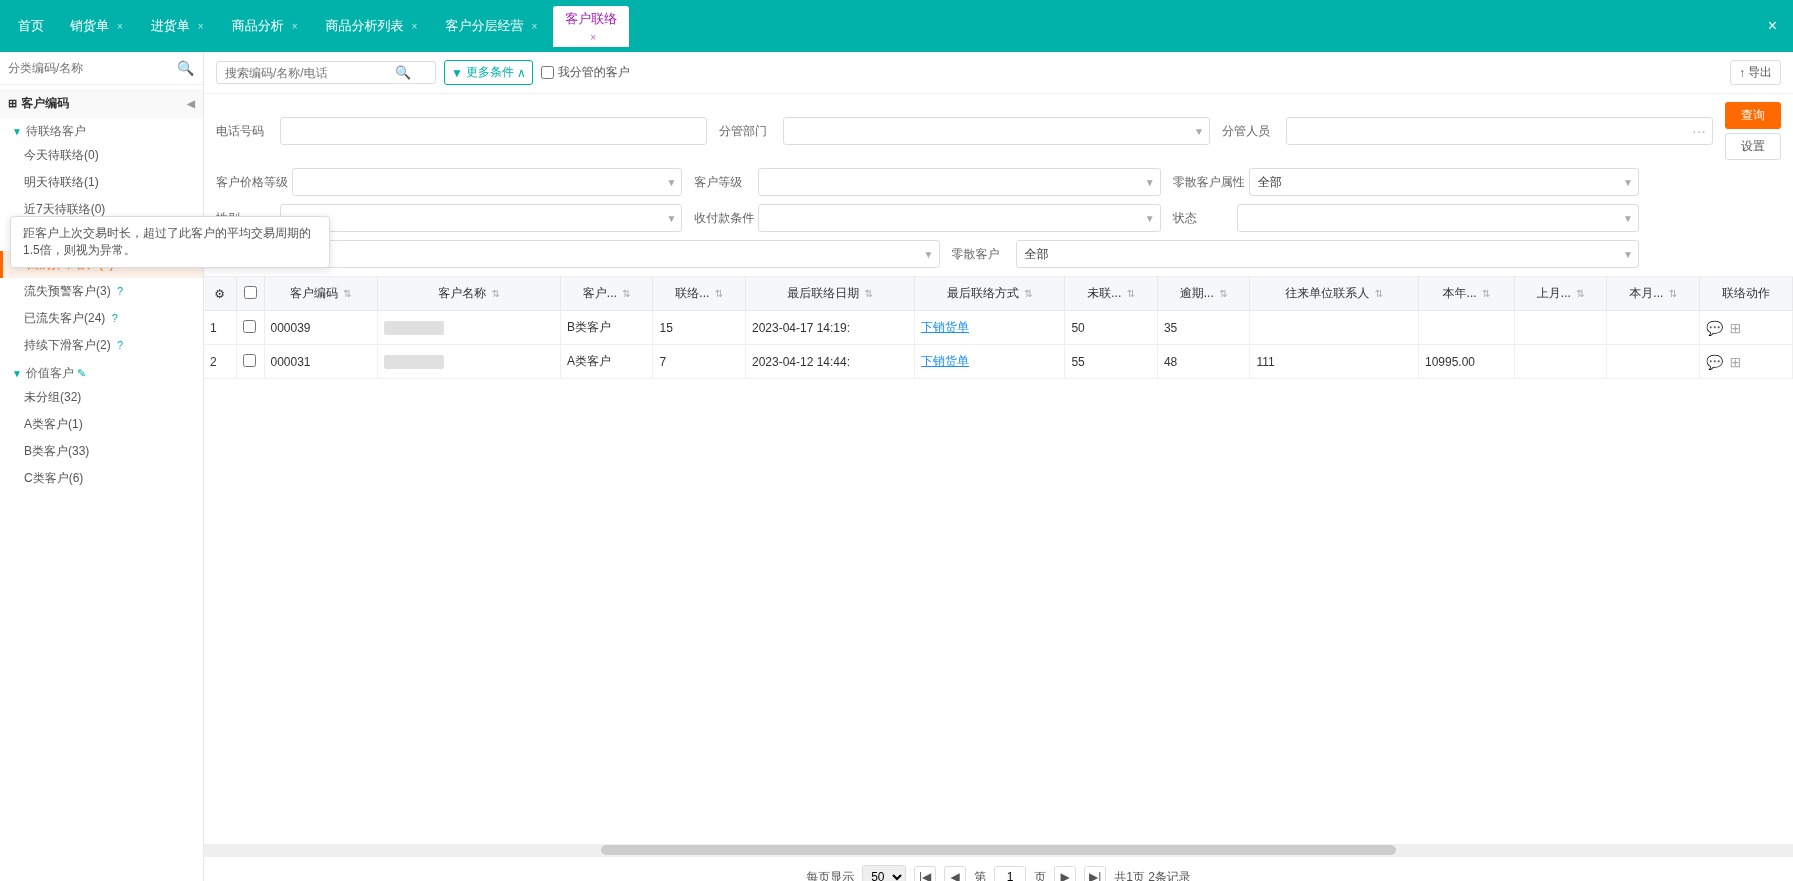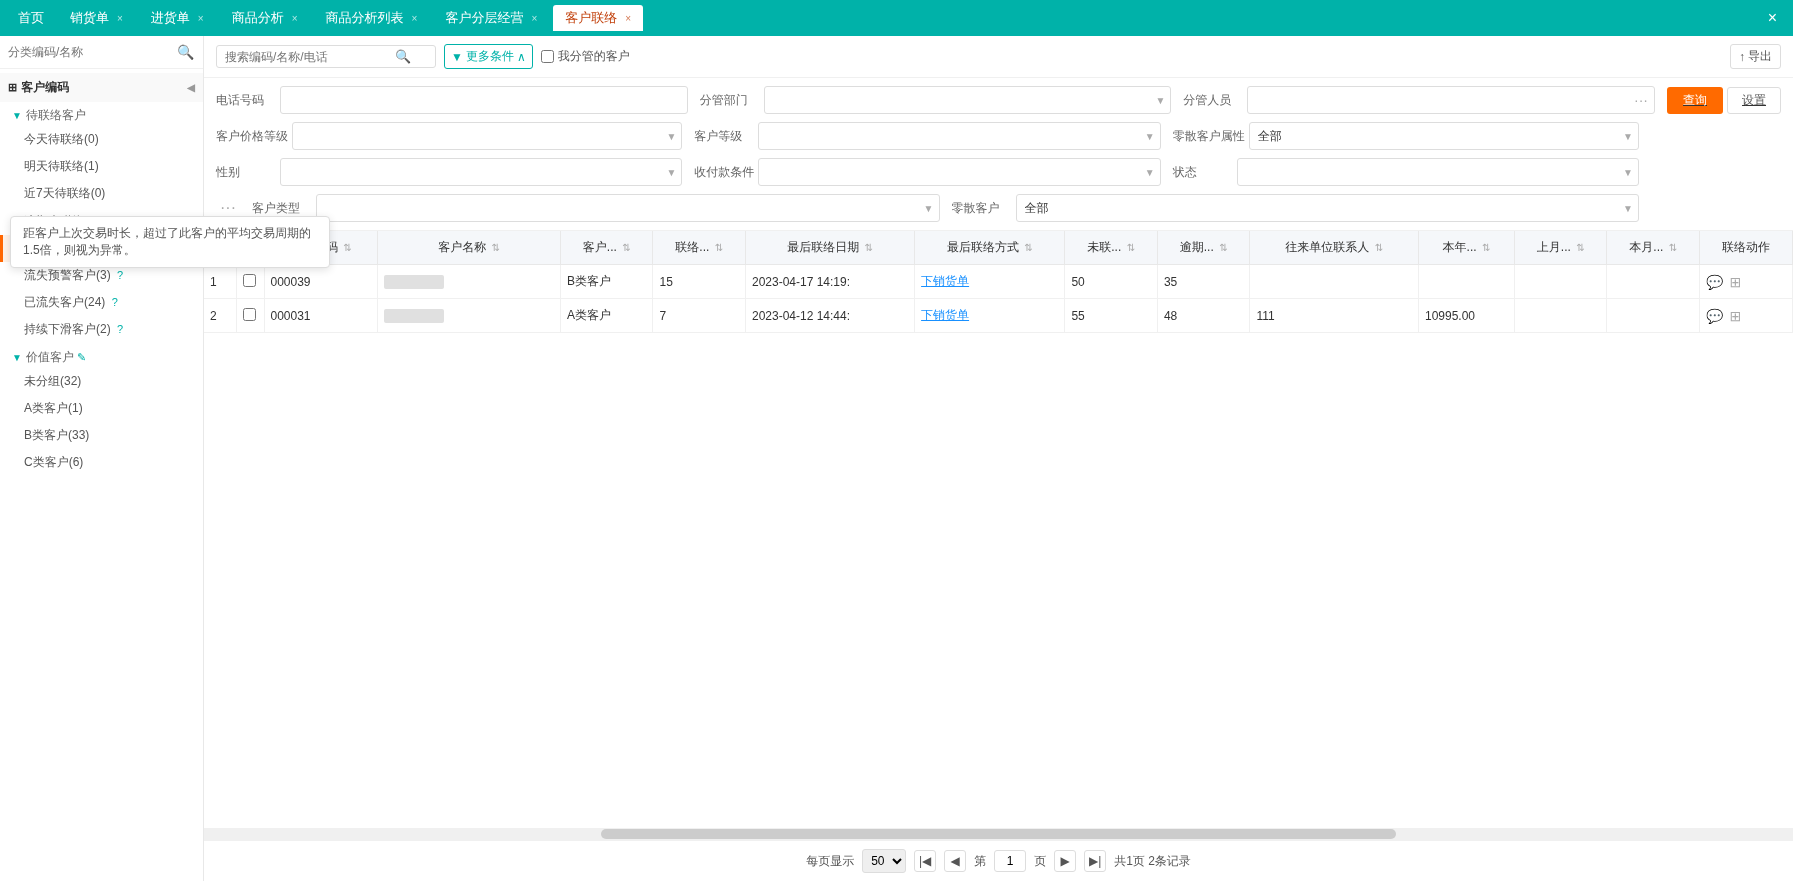--- a/index.html
+++ b/index.html
@@ -1,42 +1,43 @@
 <!DOCTYPE html>
 <html><head>
   <meta charset="utf-8">
   <style>
     * { box-sizing: border-box; margin: 0; padding: 0; }
     body { font-family: 'Microsoft YaHei', Arial, sans-serif; font-size: 12px; background: #f0f2f5; color: #333; overflow: hidden; }
 
     
     .top-nav {
       background: #00b2a9;
-      height: 36px;
+      height: 52px;
       display: flex;
       align-items: center;
       padding: 0 8px;
       gap: 4px;
       position: relative;
     }
     .top-nav .nav-item {
       color: #fff;
       padding: 4px 12px;
       cursor: pointer;
       font-size: 13px;
       border-radius: 3px;
       white-space: nowrap;
       display: flex;
       align-items: center;
       gap: 4px;
     }
     .top-nav .nav-item.active {
       background: #fff;
-      color: #c2410c;
+      color: #a21caf;
       border-radius: 3px 3px 0 0;
+      flex-direction: column;
     }
     .top-nav .close-btn {
       font-size: 10px;
       margin-left: 4px;
       opacity: 0.7;
     }
     .top-nav .nav-home {
       color: #fff;
       font-size: 13px;
       padding: 4px 10px;
@@ -281,24 +282,23 @@
       color: #555;
       border: 1px solid #ddd;
       border-radius: 3px;
       padding: 4px 14px;
       font-size: 12px;
       cursor: pointer;
       white-space: nowrap;
     }
     .btn-group-col {
       display: flex;
-      flex-direction: row;
+      flex-direction: column;
       gap: 4px;
       flex-shrink: 0;
-      text-decoration: underline;
     }
     .filter-dots {
       color: #aaa;
       font-size: 16px;
       cursor: pointer;
       padding: 0 4px;
     }
 
     
     .table-area {

